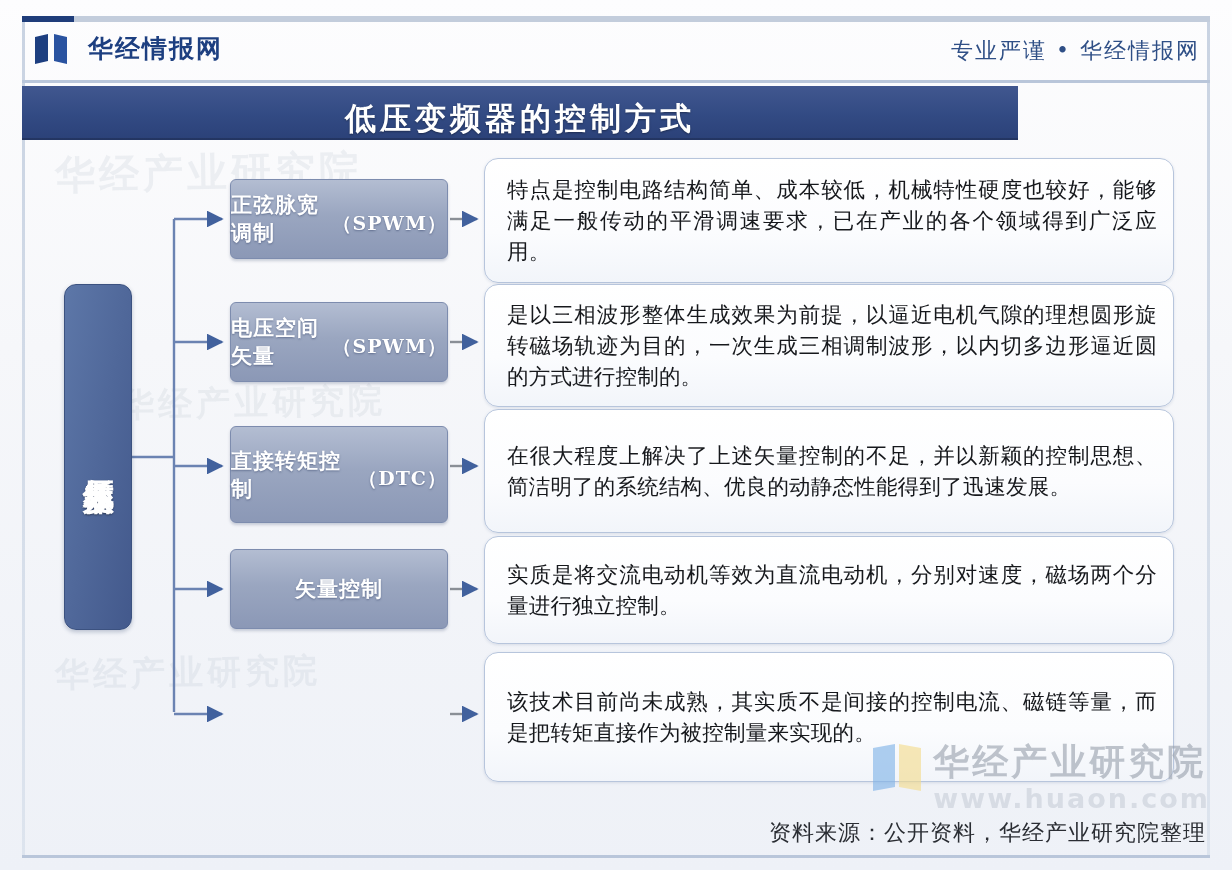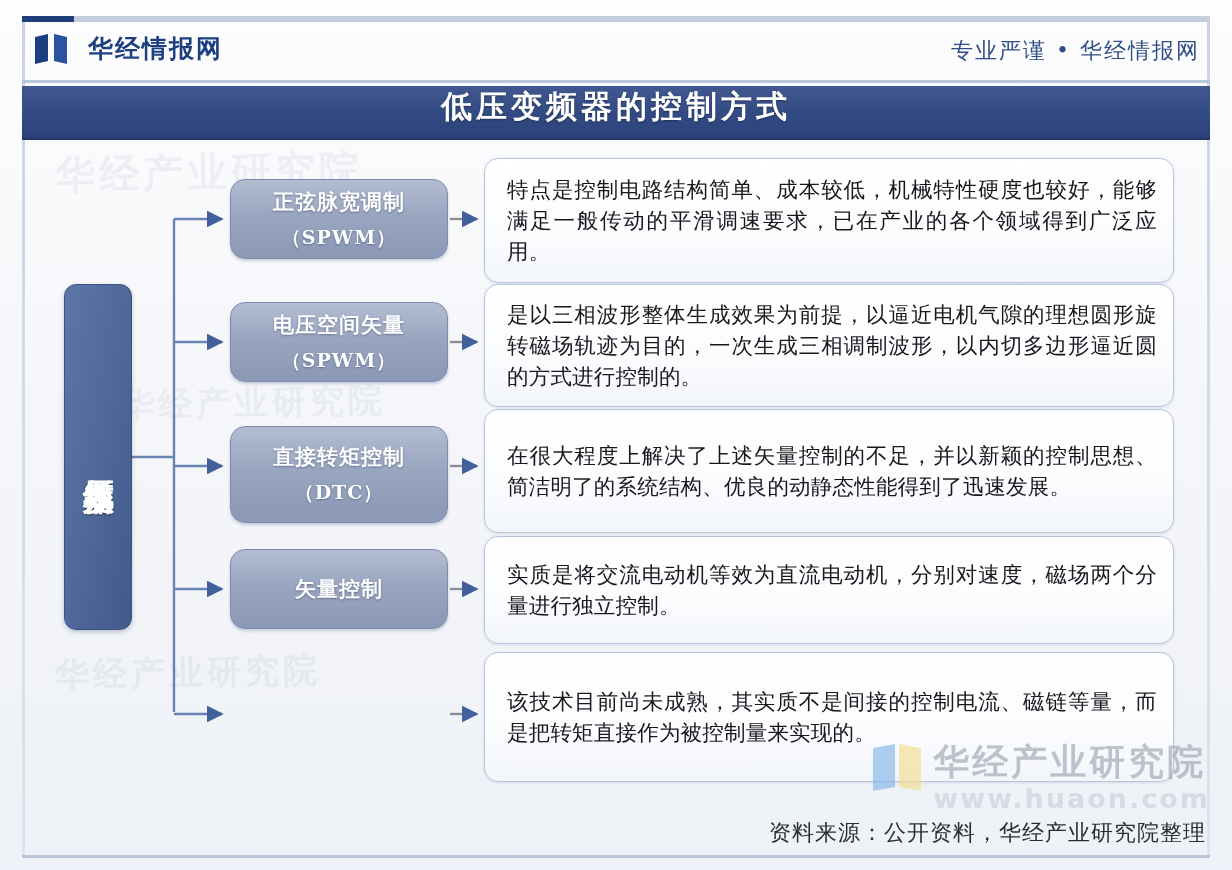--- a/index.html
+++ b/index.html
@@ -77,23 +77,23 @@
     position: absolute;
     left: 22px; top: 80px;
     width: 1188px; height: 3px;
     background: #b9c6da;
   }
 
   
   .title-bar {
     position: absolute;
     left: 22px; top: 86px;
-    width: 1188px; height: 54px;
+    width: 996px; height: 54px;
     background: linear-gradient(180deg, #41578f 0%, #324a83 55%, #2b4178 100%);
-    display: flex; align-items: flex-start; justify-content: center;
+    display: flex; align-items: flex-end; justify-content: center;
     box-shadow: inset 0 -2px 0 rgba(0,0,0,0.18);
   }
   .title-text {
     color: #ffffff;
     font-size: 31px;
     font-weight: bold;
     letter-spacing: 4px;
     text-shadow: 0 1px 2px rgba(0,0,0,0.35);
   }
 
@@ -129,25 +129,25 @@
     writing-mode: vertical-rl;
     text-orientation: upright;
     text-shadow: 0 1px 2px rgba(0,0,0,0.30);
   }
 
   
   .branch {
     position: absolute;
     left: 208px;
     width: 218px;
-    border-radius: 15px;
+    border-radius: 6px;
     background: linear-gradient(180deg, #b3bdd2 0%, #9aa6c0 45%, #8b98b6 100%);
     border: 1px solid #7d8cae;
     box-shadow: 0 2px 3px rgba(60,75,110,0.25);
-    display: flex; flex-direction: column;
+    display: flex; flex-direction: row;
     align-items: center; justify-content: center;
     color: #ffffff;
     text-shadow: 0 1px 2px rgba(55,70,105,0.55);
   }
   .branch .ln1 {
     font-size: 21px; font-weight: bold; letter-spacing: 1px;
   }
   .branch .ln2 {
     font-size: 19px; font-weight: bold; letter-spacing: 1px;
     font-family: "DejaVu Serif", serif;

